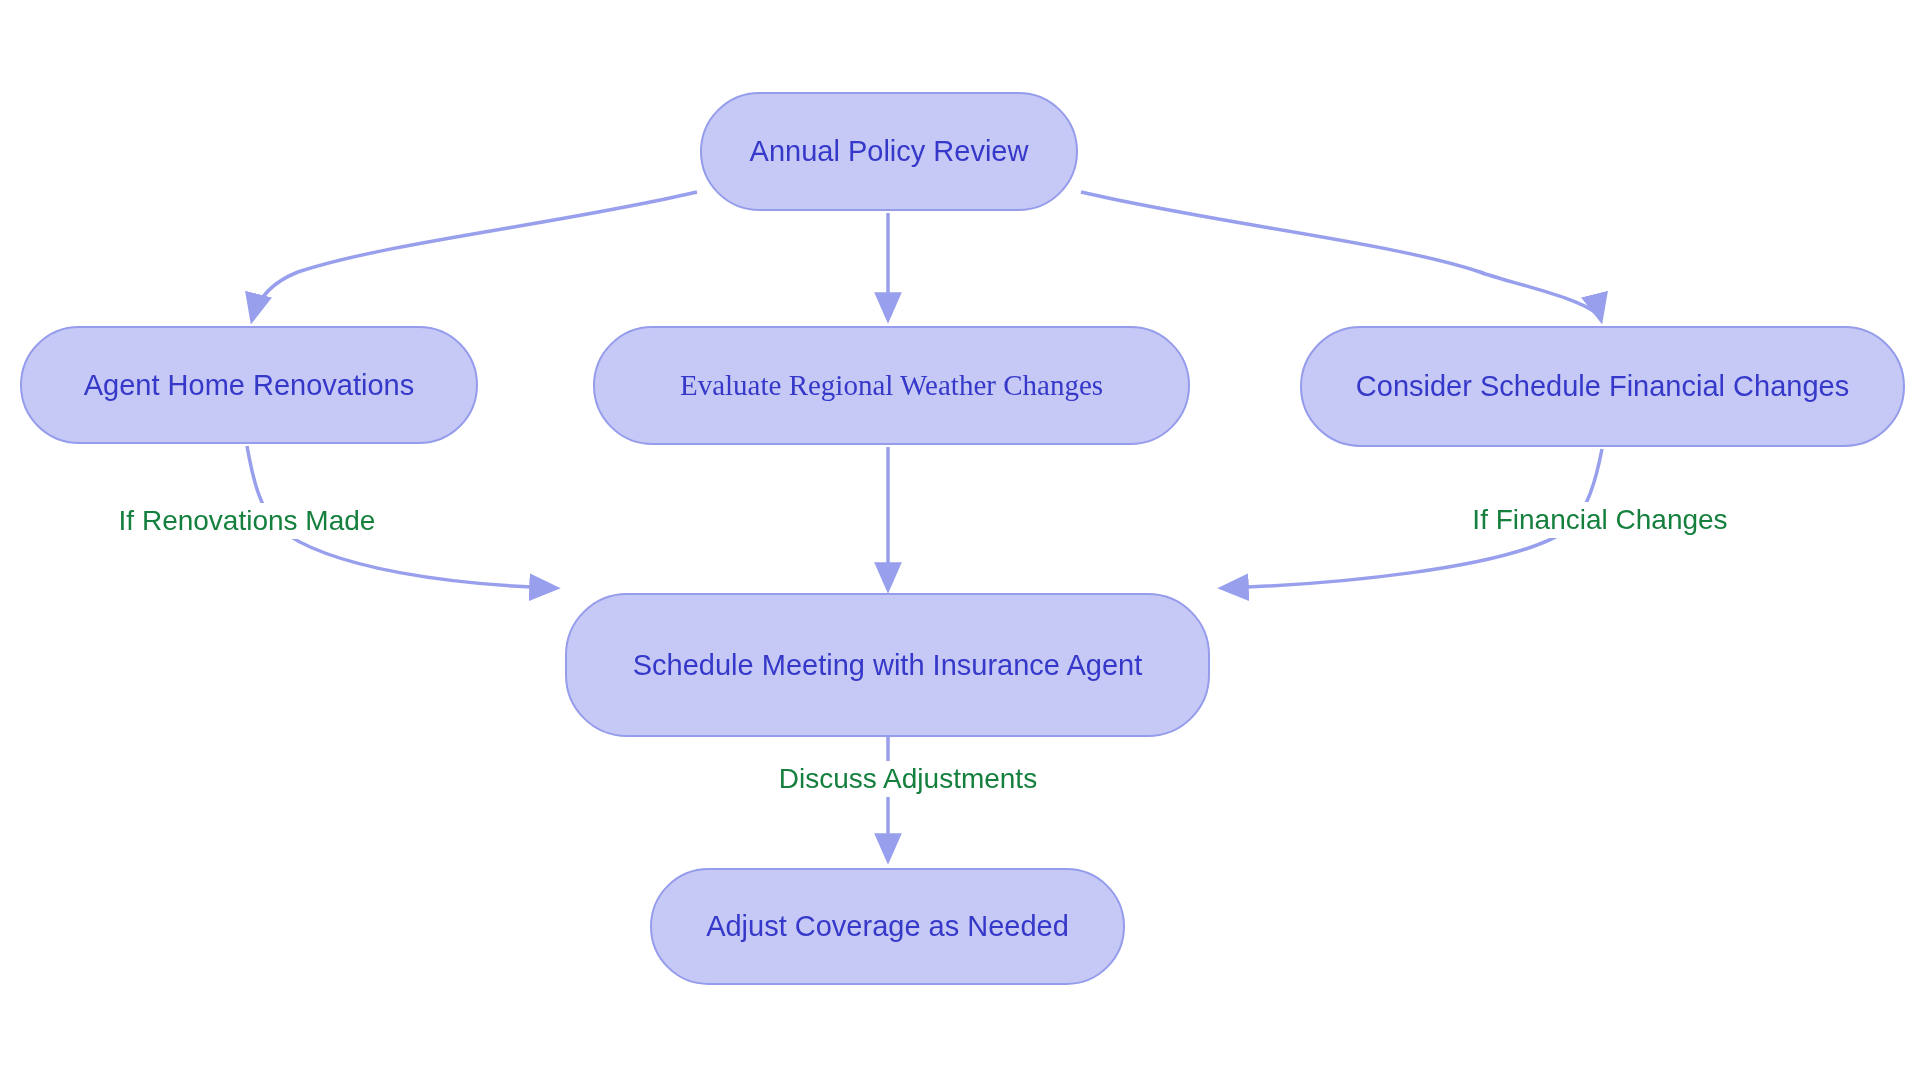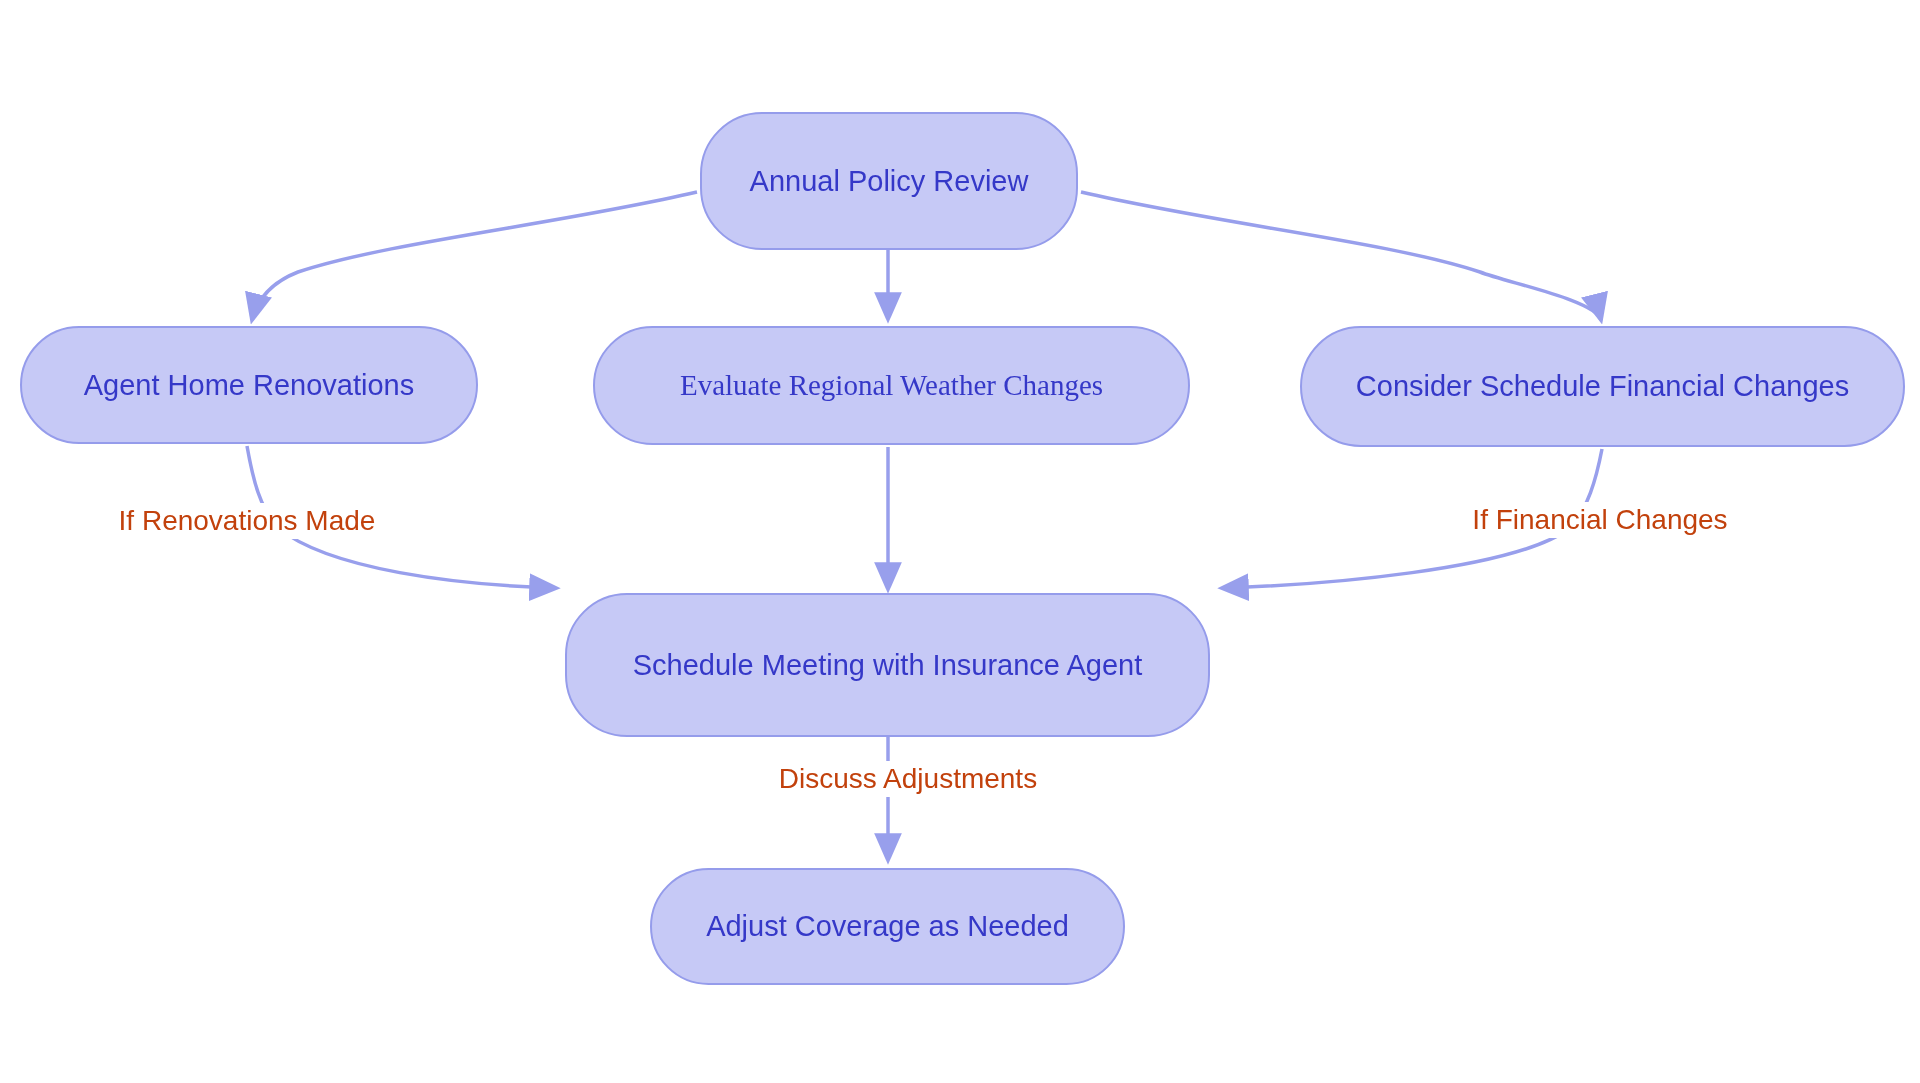--- a/index.html
+++ b/index.html
@@ -38,28 +38,28 @@
     display: flex;
     align-items: center;
     justify-content: center;
     text-align: center;
     white-space: nowrap;
   }
   .edge-label {
     position: absolute;
     transform: translate(-50%, -50%);
     background: #ffffff;
-    color: #c2410c;
+    color: #15803d;
     font-size: 28px;
     padding: 2px 8px;
     white-space: nowrap;
     text-align: center;
   }
   
-  .n-annual   { left: 700px;  top: 92px;  width: 378px; height: 138px; margin-top: 20px; }
+  .n-annual   { left: 700px;  top: 92px;  width: 378px; height: 119px; }
   .n-assess   { left: 20px;   top: 326px; width: 458px; height: 118px; }
   .n-evaluate { left: 593px;  top: 326px; width: 597px; height: 119px; font-family: Liberation Serif, serif; }
   .n-consider { left: 1300px; top: 326px; width: 605px; height: 121px; }
   .n-schedule { left: 565px;  top: 593px; width: 645px; height: 144px; }
   .n-adjust   { left: 650px;  top: 868px; width: 475px; height: 117px; }
   
   .l-renovations { left: 247px;  top: 521px; }
   .l-weather     { left: 888px;  top: 521px; }
   .l-financial   { left: 1600px; top: 520px; }
   .l-discuss     { left: 888px;  top: 779px; margin-left: 20px; }

